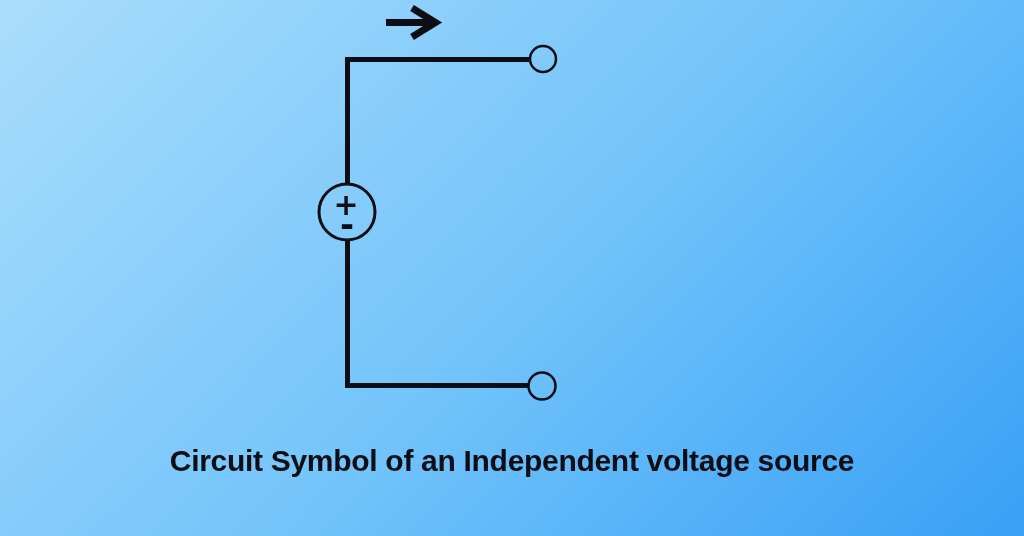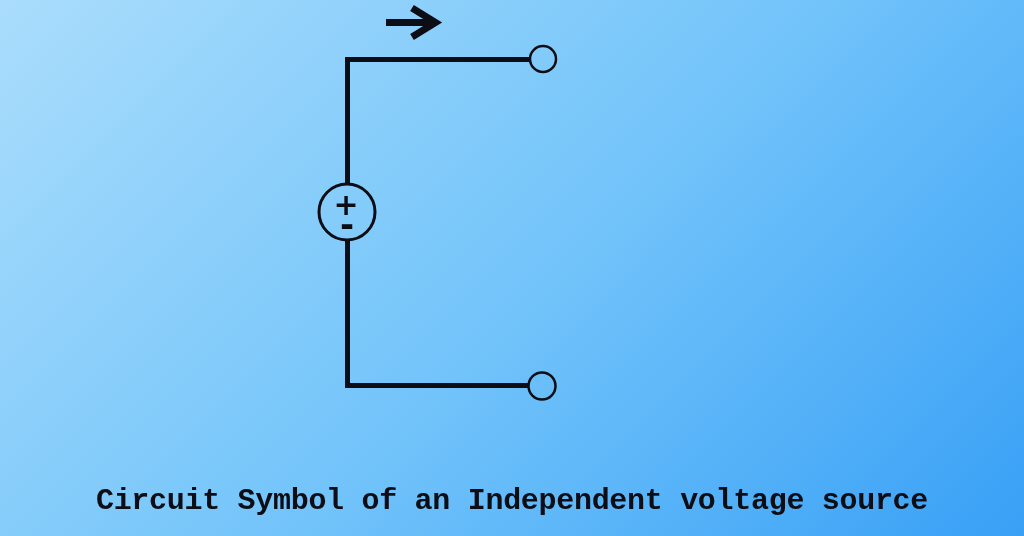--- a/index.html
+++ b/index.html
@@ -31,26 +31,25 @@
     fill: var(--ink, #0D0D15);
     font-family: "DejaVu Sans", "Liberation Sans", sans-serif;
     font-weight: bold;
   }
   .caption {
     position: absolute;
     left: 0;
     right: 0;
     top: 444px;
     text-align: center;
-    font-family: Liberation Mono, monospace;
+    font-family: Liberation Sans, sans-serif;
     font-weight: bold;
     font-size: 30px;
     letter-spacing: -0.3px;
     color: var(--ink, #0D0D15);
-    margin-top: 40px;
   }
 </style>
 </head>
 <body>
 
 <div class="canvas" style="background: linear-gradient(135deg, rgb(170, 221, 252) 0%, rgb(115, 196, 250) 52%, rgb(56, 160, 246) 100%);">
 
   <svg class="circuit" viewBox="0 0 1024 536" xmlns="http://www.w3.org/2000/svg">
 
     <g>

